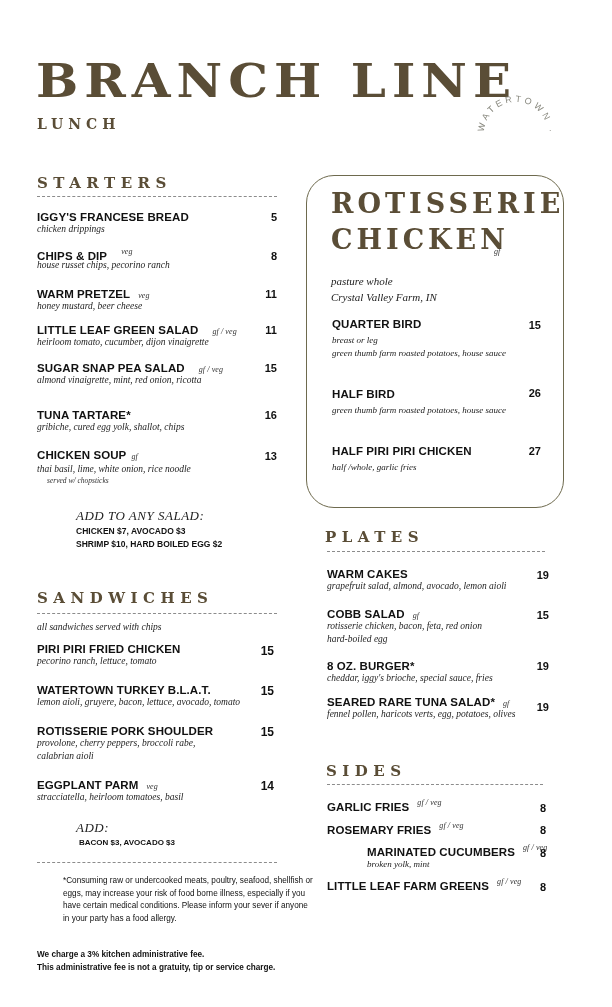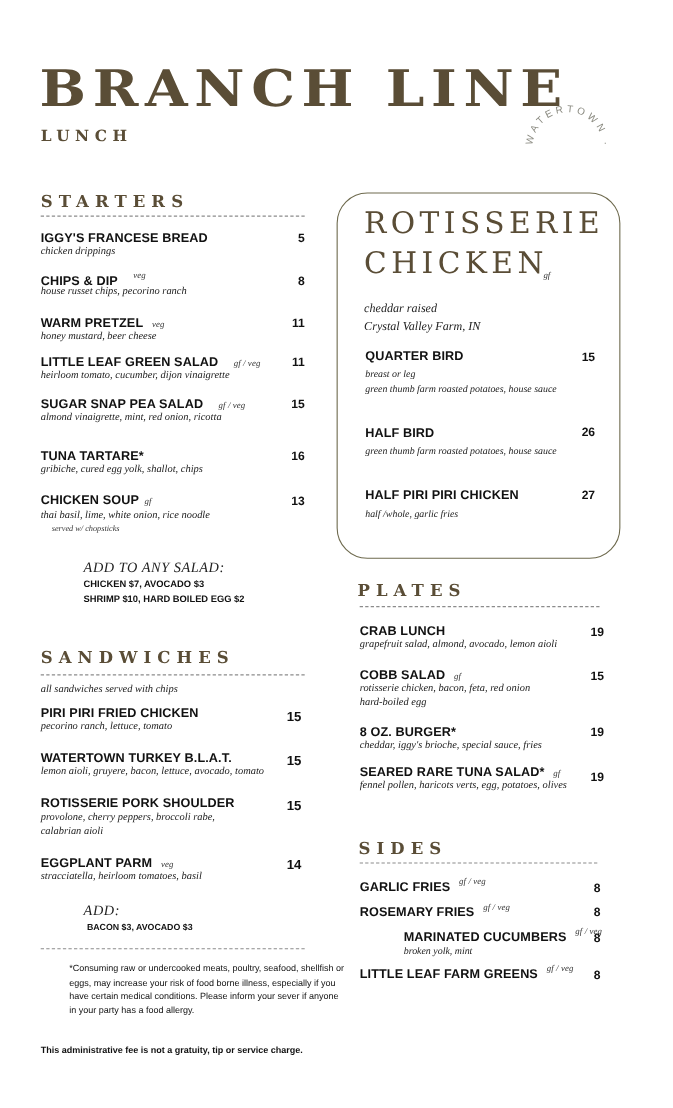--- a/index.html
+++ b/index.html
@@ -20,21 +20,21 @@
   .item .desc { font-family: "Liberation Serif", serif; font-style: italic; font-size: 9.5px; color: #222; line-height: 13px; white-space: nowrap; }
   .item .sub { font-family: "Liberation Serif", serif; font-style: italic; font-size: 7.5px; color: #333; margin-left: 10px; }
   .price { position: absolute; font-family: "Liberation Sans", sans-serif; font-weight: bold; font-size: 11px; color: #111; text-align: right; }
 
   .addon-title { position: absolute; font-family: "Liberation Serif", serif; font-style: italic; font-size: 13px; color: #222; letter-spacing: 0.5px; }
   .addon-line { position: absolute; font-family: "Liberation Sans", sans-serif; font-weight: bold; font-size: 8.5px; color: #111; white-space: nowrap; }
 
   .note { position: absolute; font-family: "Liberation Serif", serif; font-style: italic; font-size: 9.5px; color: #222; }
 
   .box { position: absolute; left: 306px; top: 175px; width: 258px; height: 333px; border: 1.6px solid #6e6a4e; border-radius: 28px; }
-  .box-title { position: absolute; font-family: "DejaVu Serif", serif; font-weight: normal; font-size: 27px; letter-spacing: 4px; color: #5a4d36; line-height: 1; }
+  .box-title { position: absolute; font-family: "DejaVu Serif", serif; font-weight: bold; font-size: 27px; letter-spacing: 4px; color: #5a4d36; line-height: 1; }
   .box-sub { position: absolute; font-family: "Liberation Serif", serif; font-style: italic; font-size: 11px; color: #222; line-height: 16px; }
 
   .disclaimer { position: absolute; left: 37px; top: 875px; width: 250px; font-family: "Liberation Sans", sans-serif; font-size: 8.2px; line-height: 12.5px; color: #111; margin-left: 26px; }
   .fee { position: absolute; left: 37px; top: 949px; width: 260px; font-family: "Liberation Sans", sans-serif; font-size: 8.2px; line-height: 12.5px; font-weight: bold; color: #111; }
 </style>
 </head>
 <body>
 
 <div class="brand">BRANCH LINE</div>
 <div class="meal">LUNCH</div>
@@ -125,31 +125,32 @@
   <div class="desc">stracciatella, heirloom tomatoes, basil</div>
 </div>
 <div class="price" style="left:248px;top:779px;width:26px;font-size:12px;">14</div>
 
 <div class="addon-title" style="left:76px;top:820px;">ADD:</div>
 <div class="addon-line" style="left:79px;top:838px;font-size:8px;">BACON $3, AVOCADO $3</div>
 <div class="dash" style="left:37px;top:862px;width:240px;"></div>
 
 <div class="disclaimer">*Consuming raw or undercooked meats, poultry, seafood, shellfish or eggs, may increase your risk of food borne illness, especially if you have certain medical conditions. Please inform your sever if anyone in your party has a food allergy.</div>
 <div class="fee">
+  <div>We charge a 3% kitchen administrative fee.</div>
   <div>This administrative fee is not a gratuity, tip or service charge.</div>
 </div>
 
 <div class="box"></div>
 <div class="box-title" style="left:331px;top:190px;">ROTISSERIE</div>
 <div class="box-title" style="left:331px;top:226px;">CHICKEN</div>
 <div class="item" style="left:494px;top:240px;">
   <span class="tag" style="margin-left:0;">gf</span>
 </div>
 <div class="box-sub" style="left:331px;top:273px;">
-  <div>cheddar raised</div>
+  <div>pasture whole</div>
   <div>Crystal Valley Farm, IN</div>
 </div>
 
 <div class="item" style="left:332px;top:318px;">
   <div class="name" style="margin-bottom:4px;"><span>QUARTER BIRD</span></div>
   <div class="desc" style="font-size:9px;">breast or leg</div>
   <div class="desc" style="font-size:9px;">green thumb farm roasted potatoes, house sauce</div>
 </div>
 <div class="price" style="left:515px;top:319px;width:26px;">15</div>
 
@@ -162,21 +163,21 @@
 <div class="item" style="left:332px;top:445px;">
   <div class="name" style="margin-bottom:4px;"><span>HALF PIRI PIRI CHICKEN</span></div>
   <div class="desc" style="font-size:9px;">half /whole, garlic fries</div>
 </div>
 <div class="price" style="left:515px;top:445px;width:26px;">27</div>
 
 <div class="sec-title" style="left:325px;top:528px;">PLATES</div>
 <div class="dash" style="left:327px;top:551px;width:218px;"></div>
 
 <div class="item" style="left:327px;top:568px;">
-  <div class="name"><span>CRAB LUNCH</span></div>
+  <div class="name"><span>WARM CAKES</span></div>
   <div class="desc">grapefruit salad, almond, avocado, lemon aioli</div>
 </div>
 <div class="price" style="left:523px;top:569px;width:26px;">19</div>
 
 <div class="item" style="left:327px;top:608px;">
   <div class="name"><span>COBB SALAD</span><span class="tag">gf</span></div>
   <div class="desc">rotisserie chicken, bacon, feta, red onion</div>
   <div class="desc">hard-boiled egg</div>
 </div>
 <div class="price" style="left:523px;top:609px;width:26px;">15</div>

